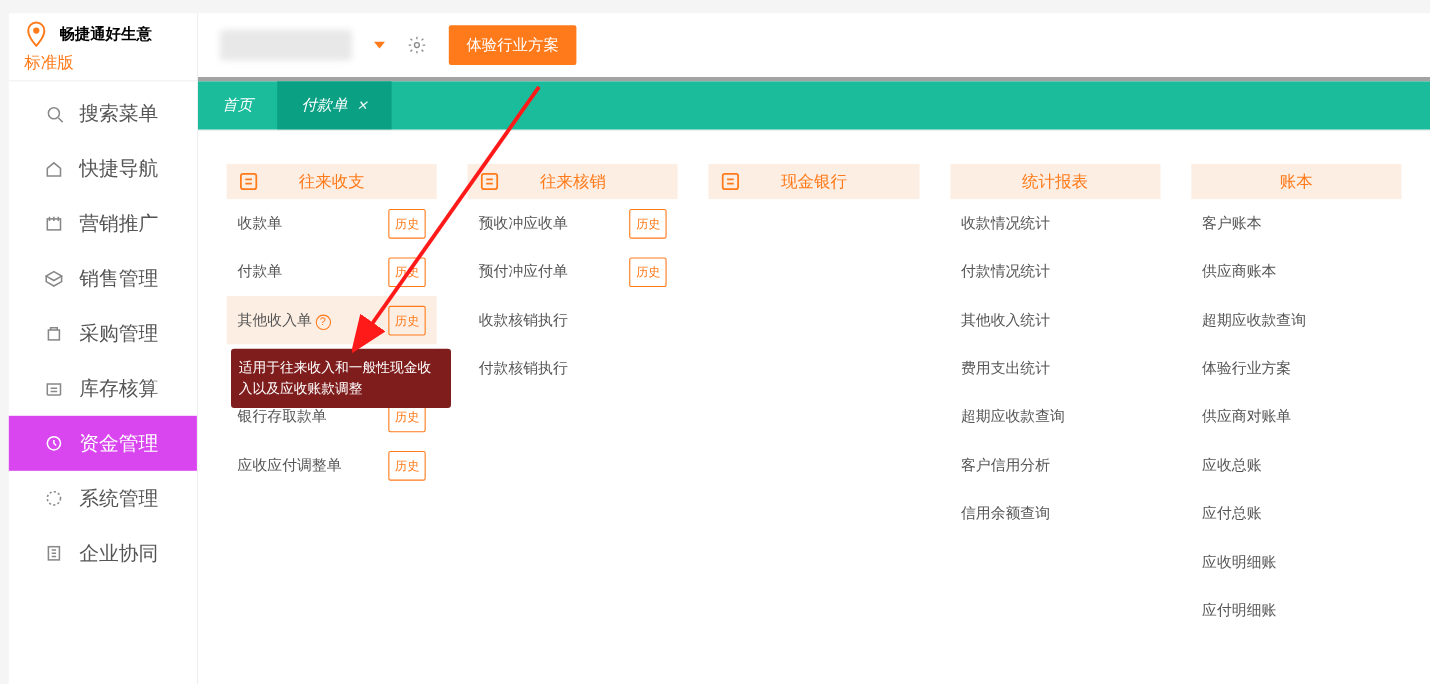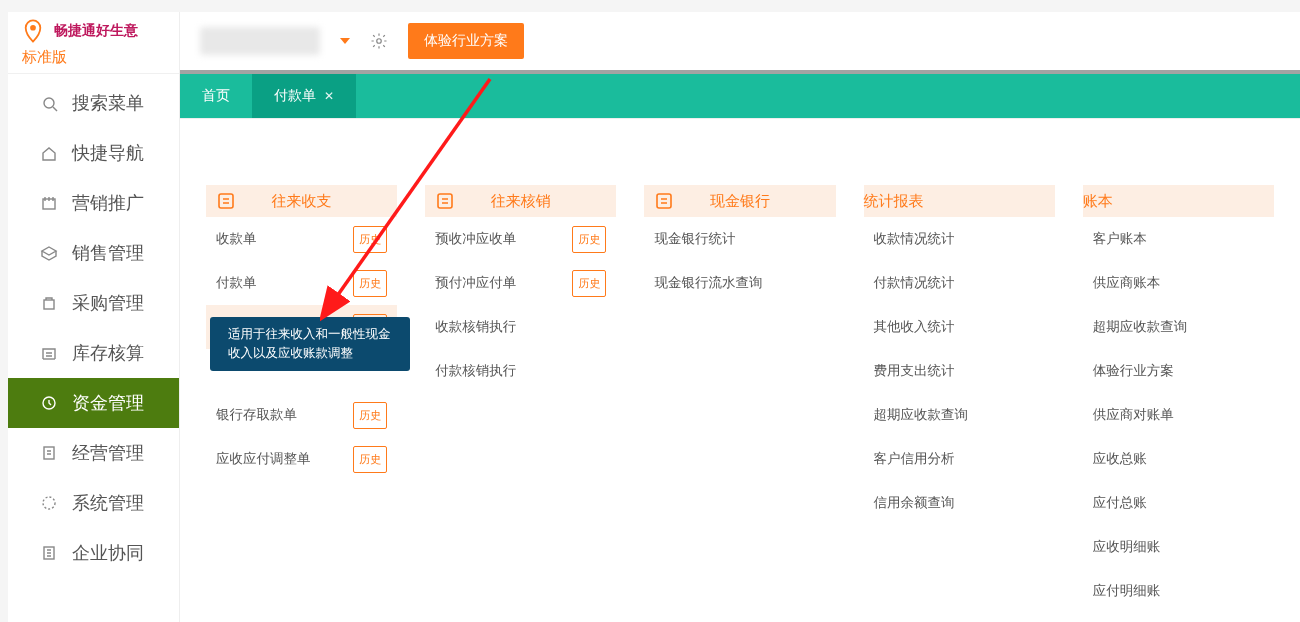--- a/index.html
+++ b/index.html
@@ -9,30 +9,30 @@
   .sidebar {
     position: absolute; left: 8px; top: 12px; bottom: 0;
     width: 172px; background: #fff; border-right: 1px solid #eee;
   }
   .logo-area {
     display: flex; align-items: center; padding: 6px 12px 4px 12px;
   }
   .logo-icon {
     width: 26px; height: 26px; margin-right: 8px; flex-shrink: 0;
   }
-  .logo-text { color: #be185d; font-size: 14px; font-weight: 600; font-family: Liberation Mono, monospace; }
+  .logo-text { color: #000000; font-size: 14px; font-weight: 600; font-family: Liberation Mono, monospace; }
   .edition {
     color: #ff7a1a; font-size: 15px; padding: 0 12px 6px 14px; border-bottom: 1px solid #f0f0f0;
   }
   .nav { list-style: none; padding-top: 4px; }
   .nav li {
     display: flex; align-items: center; height: 50px;
     padding-left: 32px; font-size: 18px; color: #555; cursor: pointer;
   }
-  .nav li.active { background: #4d7c0f; color: #fff; }
+  .nav li.active { background: #d946ef; color: #fff; }
   .nav .icon { width: 18px; height: 18px; margin-right: 14px; flex-shrink:0; }
   .nav li:not(.active) .icon path,
   .nav li:not(.active) .icon circle,
   .nav li:not(.active) .icon rect { stroke:#888; }
   .nav li.active .icon path,
   .nav li.active .icon circle,
   .nav li.active .icon rect { stroke:#fff; }
 
   
   .topbar {
@@ -53,68 +53,68 @@
   }
   .gear svg { width:100%; height:100%; }
   .cta-btn {
     background: #ff7a1a; color: #fff; border: none; height: 36px; padding: 0 16px;
     font-size: 14px; border-radius: 2px; cursor: pointer;
   }
 
   
   .tabs {
     position: absolute; left: 180px; right: 0; top: 74px; height: 44px;
-    background: #1abc9c; display: flex; align-items: stretch;
+    background: #1abc9c; display: flex; align-items: stretch; font-style: italic;
   }
   .tab {
     display: flex; align-items: center; padding: 0 22px; color: #fff;
     font-size: 14px; cursor: pointer;
   }
   .tab.active { background: #0aa084; }
   .tab .close {
     margin-left: 8px; font-size: 12px; opacity: .9; cursor: pointer;
   }
 
   
   .content {
     position: absolute; left: 180px; right: 0; top: 118px; bottom: 0;
     background: #fff; padding: 30px 26px; overflow: auto;
     border-top: 1px solid #eee;
   }
-  .columns { display: flex; gap: 28px; margin-top: 36px; }
+  .columns { display: flex; gap: 28px; }
   .col { width: 200px; }
   .col-header {
     height: 32px; background: #fdeee3; color: #ff7a1a;
     display: flex; align-items: center; justify-content: center;
     font-size: 15px; position: relative;
   }
   .col-header .hicon {
     position: absolute; left: 10px; width: 20px; height: 20px;
   }
-  .col-header.noicon { justify-content: flex-start; }
+  .col-header.noicon { justify-content: center; }
   .col ul { list-style: none; }
   .col li {
     display: flex; align-items: center; justify-content: space-between;
     height: 44px; padding: 0 10px; font-size: 13.5px; color: #555; cursor: pointer;
   }
   .col li.highlight { background: #fdeee3; }
   .history-tag {
     border: 1px solid #ff7a1a; color: #ff7a1a; font-size: 11px;
     padding: 5px 5px; border-radius: 2px;
   }
   .q-icon {
     display:inline-flex; width:14px; height:14px; border:1px solid #ff7a1a;
     border-radius:50%; color:#ff7a1a; font-size:10px; align-items:center;
     justify-content:center; margin-left:3px;
   }
 
   
   .tooltip {
-    position: absolute; z-index: 50; background: #0c4a6e; color: #fff;
-    font-size: 12.5px; padding: 8px 18px; border-radius: 3px; line-height: 1.5;
+    position: absolute; z-index: 50; background: #7f1d1d; color: #fff;
+    font-size: 12.5px; padding: 8px 7px; border-radius: 3px; line-height: 1.5;
     max-width: 200px;
   }
 
   
   .arrow-svg {
     position: absolute; z-index: 60; pointer-events: none;
   }
 </style>
 </head>
 <body>
@@ -170,27 +170,20 @@
           <path d="M6 9h6M6 12h6"></path>
         </svg>
         <span>库存核算</span>
       </li>
       <li class="active">
         <svg class="icon" viewBox="0 0 18 18" fill="none" stroke-width="1.4">
           <circle cx="9" cy="9" r="6"></circle>
           <path d="M9 6v3l2 2"></path>
         </svg>
         <span>资金管理</span>
-      </li>
-      <li>
-        <svg class="icon" viewBox="0 0 18 18" fill="none" stroke-width="1.4">
-          <rect x="4" y="3" width="10" height="12"></rect>
-          <path d="M7 7h4M7 10h4"></path>
-        </svg>
-        <span>经营管理</span>
       </li>
       <li>
         <svg class="icon" viewBox="0 0 18 18" fill="none" stroke-width="1.4">
           <circle cx="9" cy="9" r="6" stroke-dasharray="2 2"></circle>
         </svg>
         <span>系统管理</span>
       </li>
       <li>
         <svg class="icon" viewBox="0 0 18 18" fill="none" stroke-width="1.4">
           <rect x="4" y="3" width="10" height="12"></rect>
@@ -286,28 +279,20 @@
         </ul>
       </div>
       <div class="col">
         <div class="col-header">
           <svg class="hicon" viewBox="0 0 20 20">
             <rect x="3" y="3" width="14" height="14" rx="2" fill="none" stroke="#ff7a1a" stroke-width="1.6"></rect>
             <path d="M7 8h6M7 12h6" stroke="#ff7a1a" stroke-width="1.6"></path>
           </svg>
           <span>现金银行</span>
         </div>
-        <ul>
-          <li>
-            <span>现金银行统计</span>
-          </li>
-          <li>
-            <span>现金银行流水查询</span>
-          </li>
-        </ul>
       </div>
       <div class="col">
         <div class="col-header noicon">
           <span>统计报表</span>
         </div>
         <ul>
           <li>
             <span>收款情况统计</span>
           </li>
           <li>

